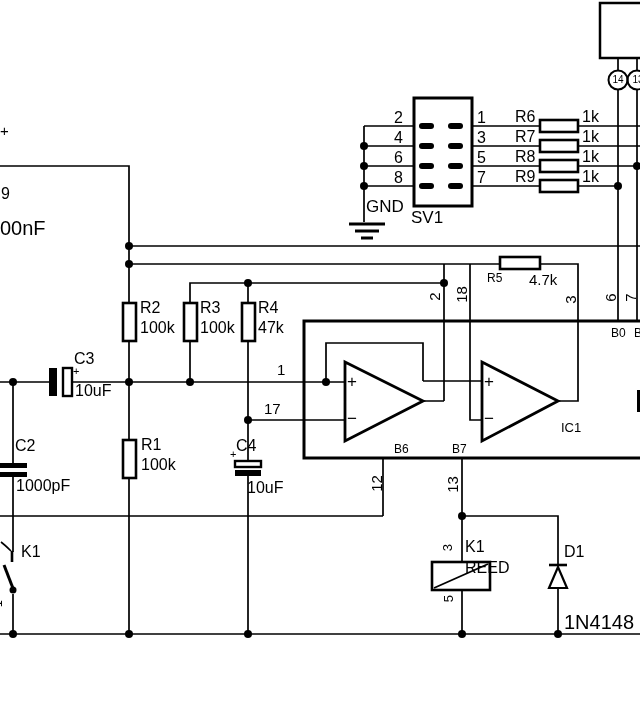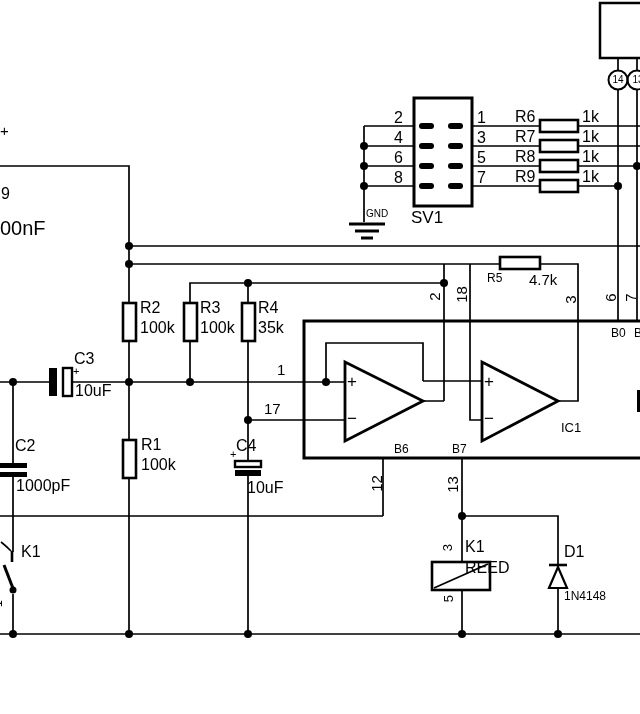--- a/index.html
+++ b/index.html
@@ -176,21 +176,21 @@
 <span class="lbl" style="left:236px;top:438px;font-size:16px">C4</span>
 <span class="lbl" style="left:247px;top:480px;font-size:16px">10uF</span>
 
 <span class="lbl" style="left:141px;top:437px;font-size:16px">R1</span>
 <span class="lbl" style="left:141px;top:457px;font-size:16px">100k</span>
 <span class="lbl" style="left:140px;top:300px;font-size:16px">R2</span>
 <span class="lbl" style="left:140px;top:320px;font-size:16px">100k</span>
 <span class="lbl" style="left:200px;top:300px;font-size:16px">R3</span>
 <span class="lbl" style="left:200px;top:320px;font-size:16px">100k</span>
 <span class="lbl" style="left:258px;top:300px;font-size:16px">R4</span>
-<span class="lbl" style="left:258px;top:320px;font-size:16px">35k</span>
+<span class="lbl" style="left:258px;top:320px;font-size:16px">47k</span>
 
 <span class="lbl" style="left:487px;top:272px;font-size:12px">R5</span>
 <span class="lbl" style="left:529px;top:272px;font-size:15px">4.7k</span>
 
 <span class="lbl" style="left:515px;top:109px;font-size:16px">R6</span>
 <span class="lbl" style="left:582px;top:109px;font-size:16px">1k</span>
 <span class="lbl" style="left:515px;top:129px;font-size:16px">R7</span>
 <span class="lbl" style="left:582px;top:129px;font-size:16px">1k</span>
 <span class="lbl" style="left:515px;top:149px;font-size:16px">R8</span>
 <span class="lbl" style="left:582px;top:149px;font-size:16px">1k</span>
@@ -198,21 +198,21 @@
 <span class="lbl" style="left:582px;top:169px;font-size:16px">1k</span>
 
 <span class="lbl" style="left:394px;top:110px;font-size:16px">2</span>
 <span class="lbl" style="left:394px;top:130px;font-size:16px">4</span>
 <span class="lbl" style="left:394px;top:150px;font-size:16px">6</span>
 <span class="lbl" style="left:394px;top:170px;font-size:16px">8</span>
 <span class="lbl" style="left:477px;top:110px;font-size:16px">1</span>
 <span class="lbl" style="left:477px;top:130px;font-size:16px">3</span>
 <span class="lbl" style="left:477px;top:150px;font-size:16px">5</span>
 <span class="lbl" style="left:477px;top:170px;font-size:16px">7</span>
-<span class="lbl" style="left:366px;top:209px;font-size:10px">GND</span>
+<span class="lbl" style="left:366px;top:198px;font-size:17px">GND</span>
 <span class="lbl" style="left:411px;top:209px;font-size:17px">SV1</span>
 
 <span class="lbl ctr" style="left:606px;top:75px;width:24px;font-size:10px">14</span>
 <span class="lbl ctr" style="left:626px;top:75px;width:24px;font-size:10px">13</span>
 
 <span class="lbl" style="left:611px;top:327px;font-size:12px">B0</span>
 <span class="lbl" style="left:634px;top:327px;font-size:12px">B</span>
 <span class="lbl" style="left:394px;top:443px;font-size:12px">B6</span>
 <span class="lbl" style="left:452px;top:443px;font-size:12px">B7</span>
 <span class="lbl" style="left:561px;top:421px;font-size:13px">IC1</span>
@@ -230,18 +230,18 @@
 <span class="lbl" style="left:347px;top:410px;font-size:17px">−</span>
 <span class="lbl" style="left:484px;top:373px;font-size:17px">+</span>
 <span class="lbl" style="left:484px;top:410px;font-size:17px">−</span>
 
 <span class="lbl rot" style="left:427px;top:541px;font-size:13px">3</span>
 <span class="lbl rot" style="left:428px;top:592px;font-size:13px">5</span>
 <span class="lbl" style="left:465px;top:539px;font-size:16px">K1</span>
 <span class="lbl" style="left:465px;top:560px;font-size:16px">REED</span>
 
 <span class="lbl" style="left:564px;top:544px;font-size:16px">D1</span>
-<span class="lbl" style="left:564px;top:590px;font-size:12px">1N4148</span>
+<span class="lbl" style="left:564px;top:612px;font-size:20px">1N4148</span>
 
 <span class="lbl" style="left:21px;top:544px;font-size:16px">K1</span>
 <span class="lbl rot-s" style="left:-15px;top:597px;font-size:13px">1</span>
 
 </div>
 
 </body></html>

